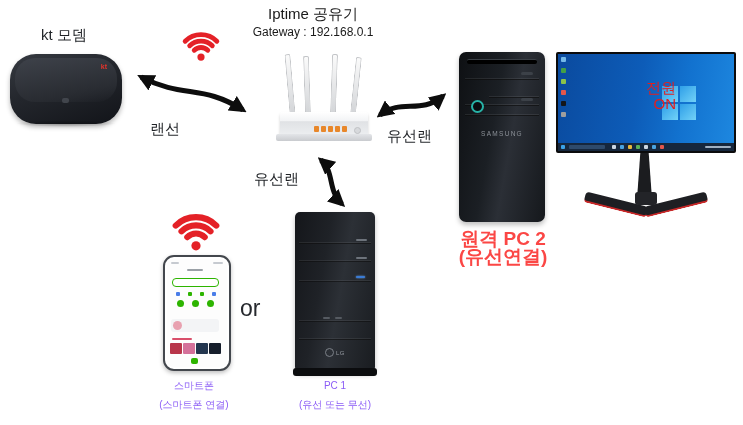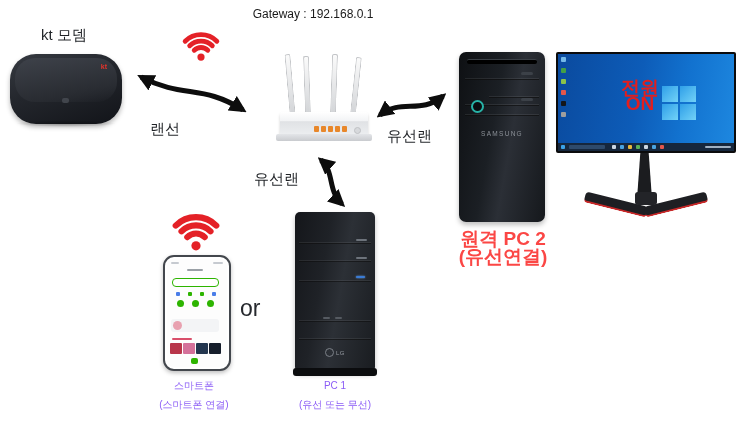--- a/index.html
+++ b/index.html
@@ -48,22 +48,22 @@
   .t2-brand{position:absolute;left:0;right:0;top:78px;text-align:center;font-size:6.5px;letter-spacing:1.3px;color:#8b9097;}
 
   
   .monitor{left:556px;top:52px;width:180px;height:163px;}
   .mon-bezel{position:absolute;left:0;top:0;width:180px;height:101px;background:#0b0b0c;border-radius:2px;}
   .mon-screen{position:absolute;left:2px;top:2px;right:2px;bottom:2px;overflow:hidden;
     background:linear-gradient(100deg,#0a4a9e 0%,#0d5cb8 45%,#1272cf 70%,#1e88e0 100%);}
   .dicon{position:absolute;left:3px;width:5px;height:5px;border-radius:1px;}
   .winlogo{position:absolute;left:104px;top:32px;width:34px;height:34px;}
   .winpane{position:absolute;width:16px;height:16px;background:linear-gradient(135deg,#2f9fe8,#72d2f8);}
-  .pwr-text{position:absolute;left:46px;top:26px;width:72px;text-align:center;color:#e31e1e;
-    font-weight:bold;font-size:19px;line-height:16px;}
+  .pwr-text{position:absolute;left:46px;top:26px;width:72px;text-align:right;color:#e31e1e;
+    font-weight:normal;font-size:15px;line-height:16px;}
   .taskbar{position:absolute;left:0;right:0;bottom:0;height:8px;background:#16273d;}
   .tb-sq{position:absolute;top:2px;width:4px;height:4px;border-radius:1px;}
   .tb-search{position:absolute;left:11px;top:2px;width:36px;height:4px;background:#2e4a6b;border-radius:1px;}
   .tb-tray{position:absolute;right:3px;top:3px;width:26px;height:2px;background:#9fb0c2;border-radius:1px;}
   .mon-neck{position:absolute;left:81px;top:101px;width:15px;height:46px;background:#1b1c1f;
     clip-path:polygon(22% 0,78% 0,100% 100%,0% 100%);}
   .mon-base{position:absolute;left:28px;top:140px;width:124px;height:22px;}
   .leg{position:absolute;top:7px;width:64px;height:9px;background:#1e1f23;border-radius:4px;border-bottom:2px solid #c62828;}
   .hub{position:absolute;left:51px;top:0;width:22px;height:13px;background:#232428;border-radius:3px;}
 
@@ -127,20 +127,21 @@
   <svg class="abs wifi" style="left:181px;top:29px;" width="40" height="33" viewBox="0 0 100 82">
     <g stroke="currentColor" stroke-width="12" stroke-linecap="round" fill="none">
       <path d="M10.4,30.4 A56,56 0 0 1 89.6,30.4"></path>
       <path d="M21.7,41.7 A40,40 0 0 1 78.3,41.7"></path>
       <path d="M33,53 A24,24 0 0 1 67,53"></path>
     </g>
     <circle cx="50" cy="70" r="9" fill="currentColor"></circle>
   </svg>
 
   <div class="abs center router-head">
+    <div class="l1">Iptime 공유기</div>
     <div class="l2">Gateway : 192.168.0.1</div>
   </div>
 
   <div class="abs router">
     <div class="antenna" style="left:9px;top:0;transform:rotate(-5deg);"></div>
     <div class="antenna" style="left:26px;top:2px;height:57px;transform:rotate(-2deg);"></div>
     <div class="antenna" style="left:53px;top:0;transform:rotate(2deg);"></div>
     <div class="antenna" style="left:75px;top:3px;height:56px;transform:rotate(6deg);"></div>
     <div class="router-body">
       <div class="port" style="left:34px;"></div>

